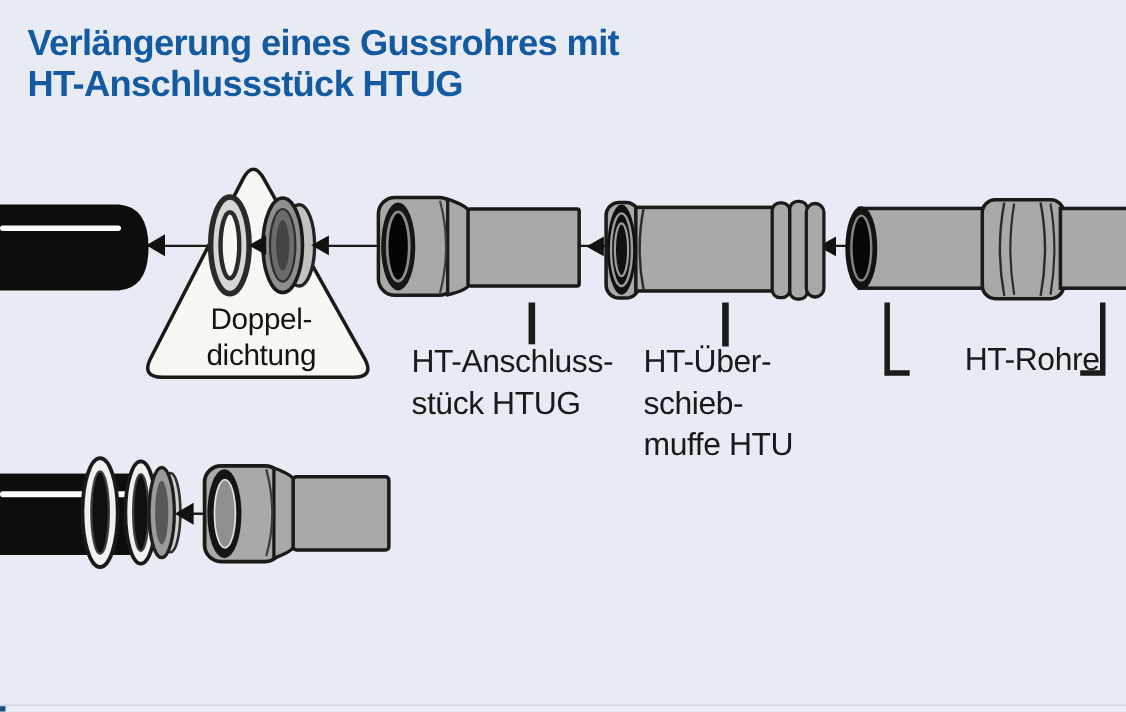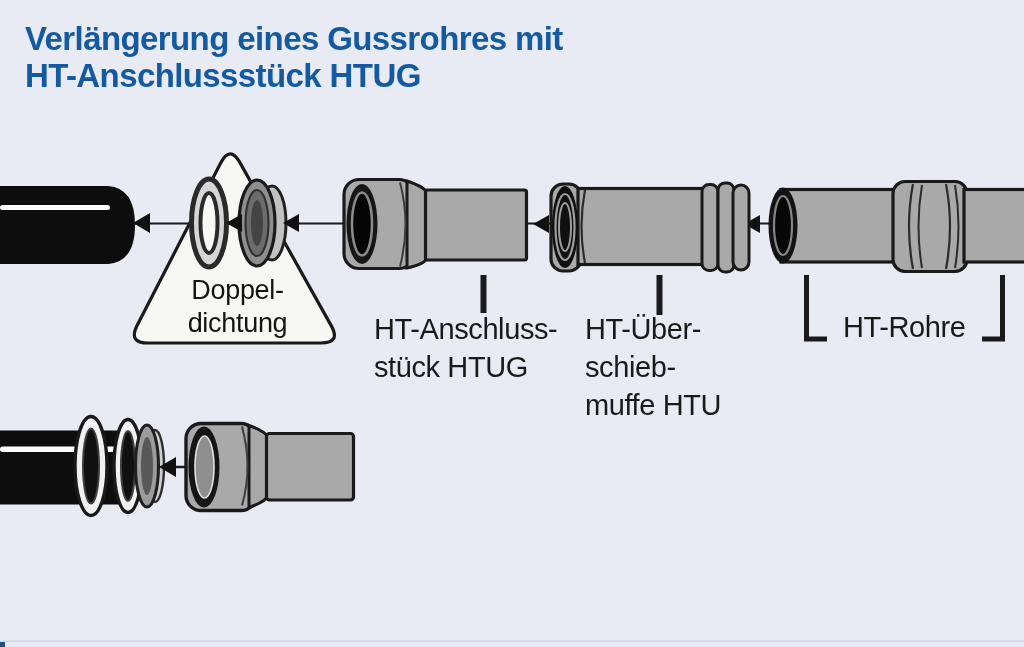--- a/index.html
+++ b/index.html
@@ -14,21 +14,21 @@
     left:25px;top:20px;
     color:var(--accent,#145aa0);
     font-size:33px;font-weight:bold;line-height:37px;letter-spacing:-0.6px;
   }
   .part-label{
     color:#1a1a1a;font-size:29px;line-height:38px;letter-spacing:-0.4px;
     white-space:nowrap;
   }
   .label-htug{left:374px;top:310px;}
   .label-htu{left:585px;top:310px;}
-  .label-htem{left:843px;top:308px;}
+  .label-htem{left:877px;top:308px;}
   .callout-label{
     left:150px;top:274px;width:175px;text-align:center;
     color:#141414;font-size:27px;line-height:33px;letter-spacing:-0.3px;
   }
 </style>
 </head>
 <body>
 
 <div id="stage">
 

